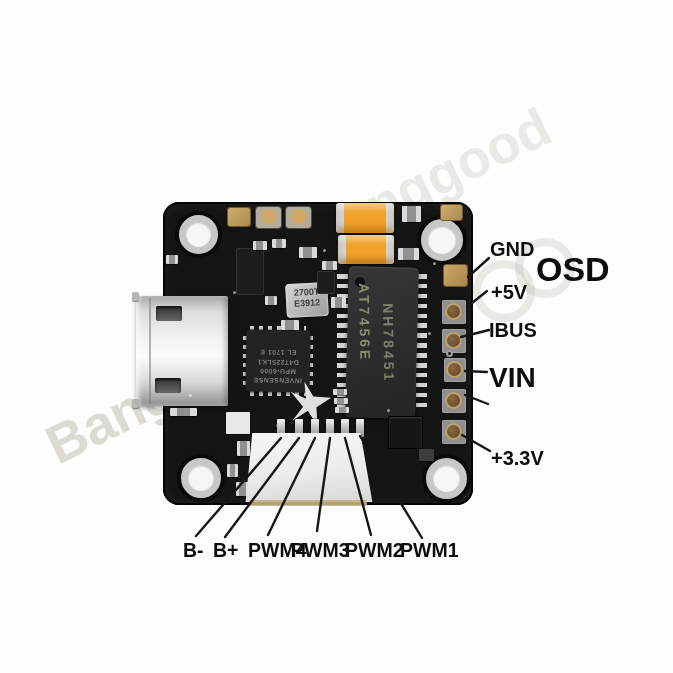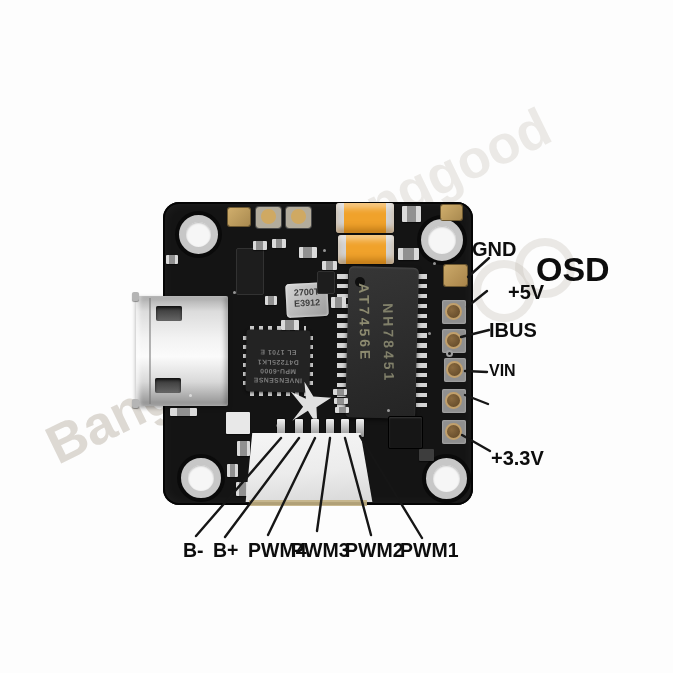--- a/index.html
+++ b/index.html
@@ -82,24 +82,24 @@
   .blackbox{left:388px;top:416px;width:33px;height:31px;background:#161616;border:1px solid #000;border-radius:2px;box-shadow:inset 0 1px 2px rgba(255,255,255,.15);}
   .star{left:286px;top:381px;width:48px;height:46px;transform:rotate(-14deg);}
 
   
   .lines{position:absolute;z-index:5;left:0;top:0;pointer-events:none;}
   
   .lbl{position:absolute;z-index:6;font-weight:bold;color:#0d0d0d;white-space:nowrap;}
   .lbl-top{left:174px;top:169px;font-size:22px;letter-spacing:.5px;}
   .lbl-usb{left:65px;top:339px;font-size:30px;}
   .lbl-osd{left:536px;top:250px;font-size:34px;}
-  .lbl-gnd{left:472px;top:238px;font-size:20px;}
-  .lbl-5v{left:491px;top:281px;font-size:20px;margin-left:17px;}
+  .lbl-gnd{left:490px;top:238px;font-size:20px;}
+  .lbl-5v{left:491px;top:281px;font-size:20px;}
   .lbl-vout{left:489px;top:319px;font-size:20px;}
-  .lbl-vin{left:489px;top:362px;font-size:16px;}
+  .lbl-vin{left:489px;top:362px;font-size:28px;}
   .lbl-dsm{left:487px;top:400px;font-size:20px;}
   .lbl-33v{left:491px;top:447px;font-size:20px;}
   .lbl-b{top:539px;font-size:19.5px;}
   .lbl-bm{left:183px;} .lbl-bp{left:213px;} .lbl-p4{left:248px;}
   .lbl-p3{left:291px;} .lbl-p2{left:345px;} .lbl-p1{left:400px;}
 </style>
 </head>
 <body>
 
 <div class="stage">

